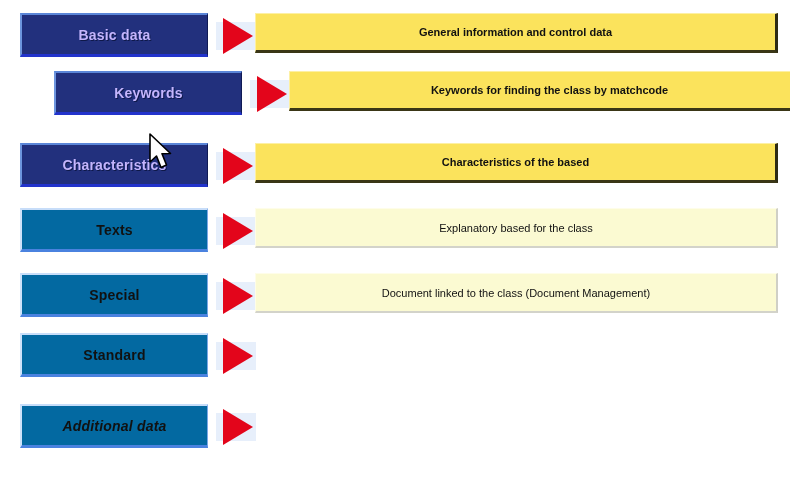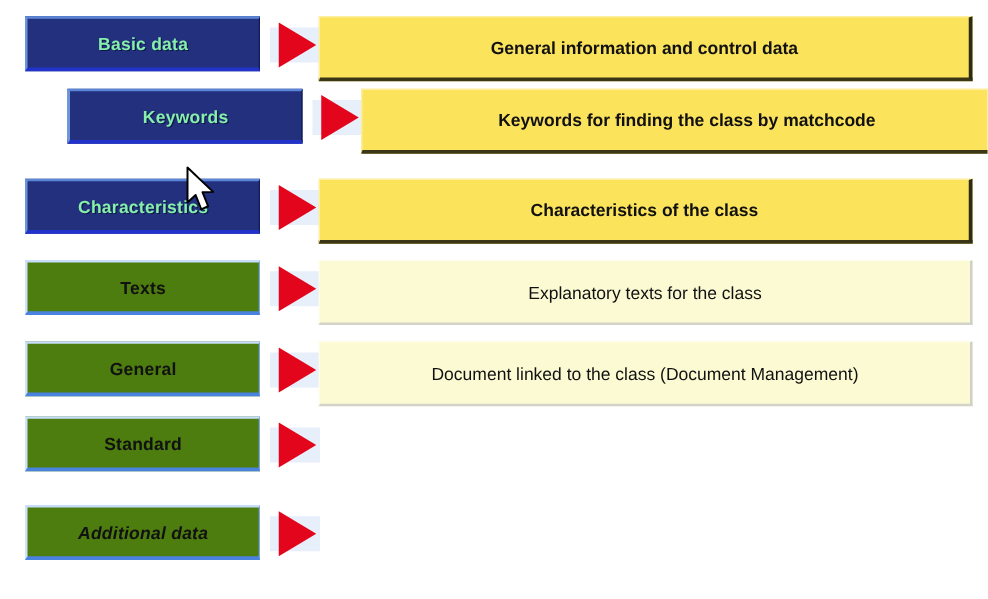--- a/index.html
+++ b/index.html
@@ -42,31 +42,31 @@
     justify-content: center;
     font-size: 14px;
     font-weight: bold;
     letter-spacing: 0.2px;
     white-space: nowrap;
   }
 
   
   .label-box.dark {
     background: #22307d;
-    color: #86efac;
+    color: #c4b5fd;
     border-top: 2px solid #5b86d8;
     border-left: 2px solid #6d95de;
     border-right: 1px solid #101a55;
     border-bottom: 3px solid #2233cc;
     text-shadow: 1px 1px 0 #0e1848;
   }
 
   
   .label-box.light {
-    background: #4d7c0f;
+    background: #0369a1;
     color: #111111;
     border-top: 2px solid #c7ddf9;
     border-left: 2px solid #cfe2fa;
     border-right: 1px solid #7ba7e6;
     border-bottom: 3px solid #4a82df;
     text-shadow: none;
   }
 
   
   .arrow {
@@ -87,27 +87,27 @@
     height: 28px;
     background: #e7effb;
   }
 
   
   .desc-box {
     position: absolute;
     left: 255px;
     top: 0;
     width: 523px;
-    height: 52px;
+    height: 40px;
     box-sizing: border-box;
     display: flex;
     align-items: center;
     justify-content: center;
     text-align: center;
-    font-size: 14px;
+    font-size: 11px;
     white-space: nowrap;
     color: #111111;
   }
 
   
   .desc-box.strong {
     background: #fbe35c;
     font-weight: bold;
     border-top: 1px solid #fdf0a4;
     border-left: 1px solid #fdf0a4;
@@ -157,34 +157,34 @@
       <div class="desc-box strong">Keywords for finding the class by matchcode</div>
     </div>
     <div class="row" style="top: 143px;">
       <div class="label-box dark">Characteristics</div>
       <div class="arrow-ghost"></div>
       <div class="arrow">
         <svg width="32" height="38" viewBox="0 0 32 38">
           <path d="M1,1 L1,37 L31,19 Z" fill="#e3051b"></path>
         </svg>
       </div>
-      <div class="desc-box strong">Characteristics of the class</div>
+      <div class="desc-box strong">Characteristics of the based</div>
     </div>
     <div class="row" style="top: 208px;">
       <div class="label-box light">Texts</div>
       <div class="arrow-ghost"></div>
       <div class="arrow">
         <svg width="32" height="38" viewBox="0 0 32 38">
           <path d="M1,1 L1,37 L31,19 Z" fill="#e3051b"></path>
         </svg>
       </div>
-      <div class="desc-box pale">Explanatory texts for the class</div>
+      <div class="desc-box pale">Explanatory based for the class</div>
     </div>
     <div class="row" style="top: 273px;">
-      <div class="label-box light">General</div>
+      <div class="label-box light">Special</div>
       <div class="arrow-ghost"></div>
       <div class="arrow">
         <svg width="32" height="38" viewBox="0 0 32 38">
           <path d="M1,1 L1,37 L31,19 Z" fill="#e3051b"></path>
         </svg>
       </div>
       <div class="desc-box pale">Document linked to the class (Document Management)</div>
     </div>
     <div class="row" style="top: 333px;">
       <div class="label-box light">Standard</div>

